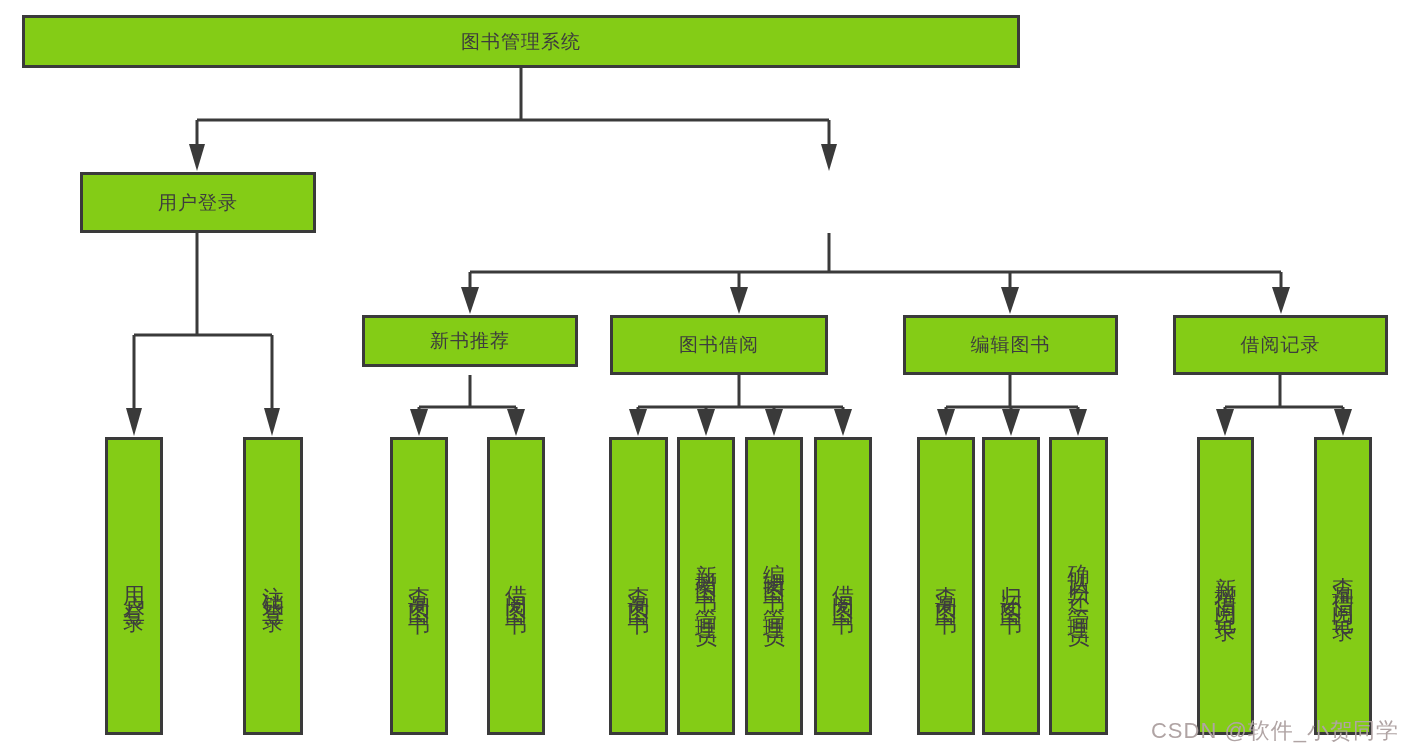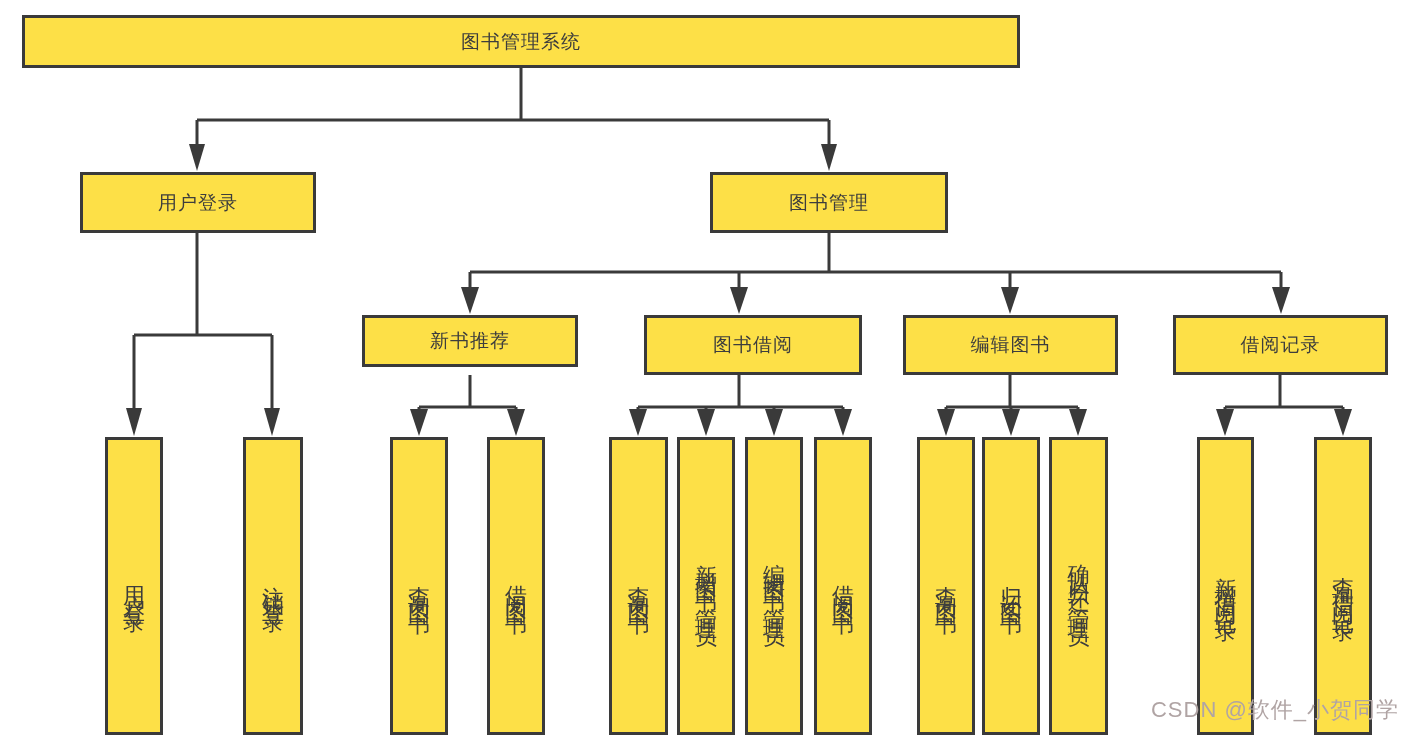--- a/index.html
+++ b/index.html
@@ -13,40 +13,40 @@
   .stage{
     position:relative;
     width:1405px;height:747px;
     background:var(--bg);
     overflow:hidden;
   }
   .connectors{position:absolute;left:0;top:0;z-index:1;}
   .box{
     position:absolute;
     box-sizing:border-box;
-    background:#fde047;
+    background:#84cc16;
     border:3px solid var(--line);
     display:flex;
     align-items:center;
     justify-content:center;
     color:var(--text);
     z-index:2;
   }
   .hbox{font-size:19px;letter-spacing:1px;}
   .vbox{font-size:22px;}
   .vbox span{
     writing-mode:vertical-rl;
     letter-spacing:9px;
     line-height:1;
     white-space:nowrap;
   }
   .watermark{
     position:absolute;
     right:6px;
-    bottom:22px;
+    bottom:1px;
     font-size:22px;
     color:var(--wm);
     letter-spacing:1px;
     z-index:3;
     pointer-events:none;
     margin-top:48px;
   }
 </style>
 </head>
 <body>
@@ -93,28 +93,25 @@
     </g>
   </svg>
 
   <div class="box hbox" style="left:22px;top:15px;width:998px;height:53px">
     <span>图书管理系统</span>
   </div>
 
   <div class="box hbox" style="left:80px;top:172px;width:236px;height:61px">
     <span>用户登录</span>
   </div>
-  <div class="box hbox" style="left:710px;top:172px;width:238px;height:61px">
-    <span>图书管理</span>
-  </div>
 
   <div class="box hbox" style="left:362px;top:315px;width:216px;height:52px">
     <span>新书推荐</span>
   </div>
-  <div class="box hbox" style="left:644px;top:315px;width:218px;height:60px">
+  <div class="box hbox" style="left:610px;top:315px;width:218px;height:60px">
     <span>图书借阅</span>
   </div>
   <div class="box hbox" style="left:903px;top:315px;width:215px;height:60px">
     <span>编辑图书</span>
   </div>
   <div class="box hbox" style="left:1173px;top:315px;width:215px;height:60px">
     <span>借阅记录</span>
   </div>
 
   <div class="box vbox" style="left:105px;top:437px;width:58px;height:298px">

